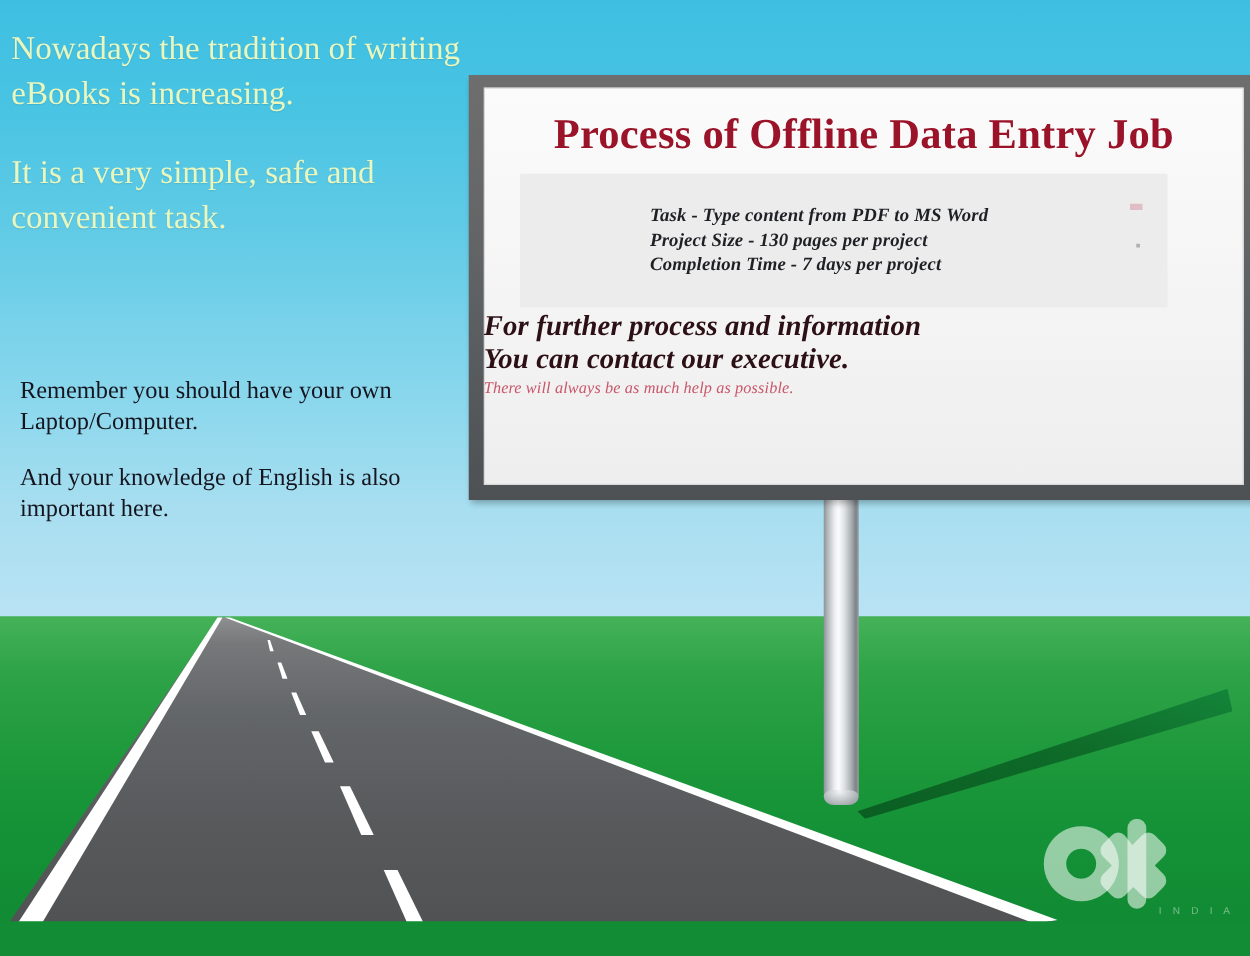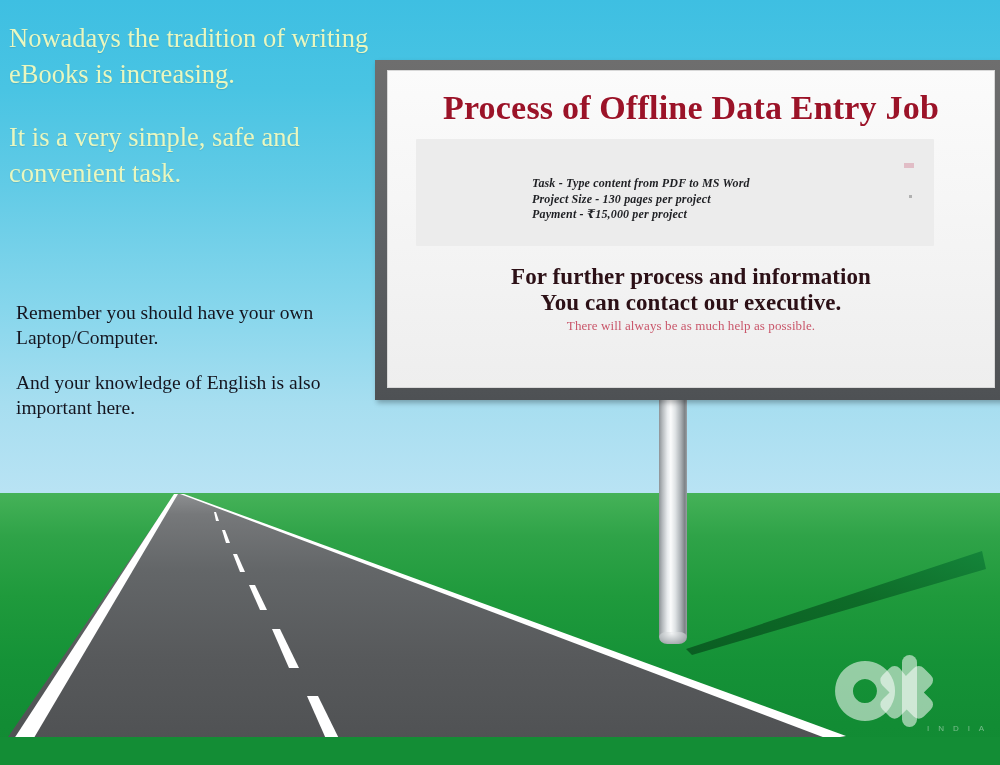--- a/index.html
+++ b/index.html
@@ -121,37 +121,38 @@
   }
 
   #bb-detail-box {
     position: absolute;
     left: 29px; top: 69px;
     width: 518px; height: 107px;
     background: #ececec;
     border-radius: 1px;
   }
   #bb-detail-list {
-    margin: 16px;
+    margin: 4px;
     padding: 21px 0 0 100px;
     list-style: none;
-    font-size: 12px;
+    font-size: 15px;
     font-weight: bold;
     font-style: italic;
     line-height: 1.30;
     color: #1f2024;
     letter-spacing: 0.15px;
   }
   #bb-detail-list li { white-space: nowrap; }
 
   #bb-cta {
     position: absolute;
     left: 0; right: 0;
-    top: 194px;
-    text-align: center;
+    top: 178px;
+    text-align: left;
+    font-style: italic;
   }
   .cta-line1, .cta-line2 {
     color: #2c1016;
     font-weight: bold;
     font-size: 23px;
     line-height: 1.14;
     letter-spacing: 0.1px;
   }
   .cta-sub {
     color: #c9566a;
@@ -277,21 +278,21 @@
 
   <div id="billboard">
     <div id="billboard-face">
 
       <h1 id="bb-title">Process of Offline Data Entry Job</h1>
 
       <div id="bb-detail-box">
         <ul id="bb-detail-list">
           <li>Task - Type content from PDF to MS Word</li>
           <li>Project Size - 130 pages per project</li>
-          <li>Payment - ₹15,000 per project</li>
+          <li>Completion Time - 7 days per project</li>
         </ul>
         <span class="bb-artifact" style="left:488px; top:24px; width:10px; height:5px;"></span>
         <span class="bb-artifact" style="left:493px; top:56px; width:3px; height:3px; background:rgba(90,90,90,0.4);"></span>
       </div>
 
       <div id="bb-cta">
         <div class="cta-line1">For further process and information</div>
         <div class="cta-line2">You can contact our executive.</div>
         <div class="cta-sub">There will always be as much help as possible.</div>
       </div>

